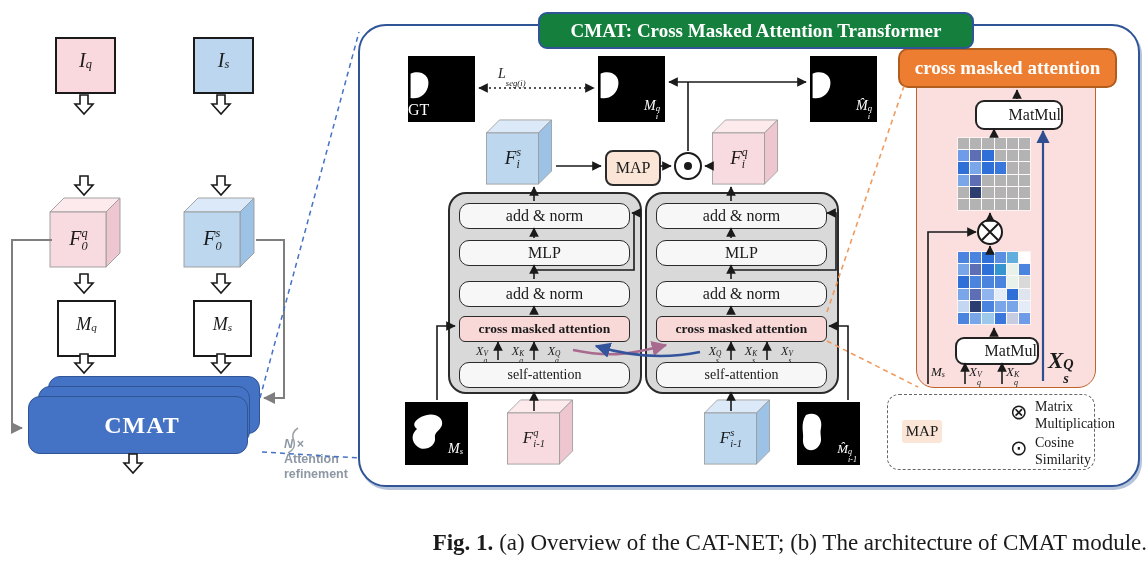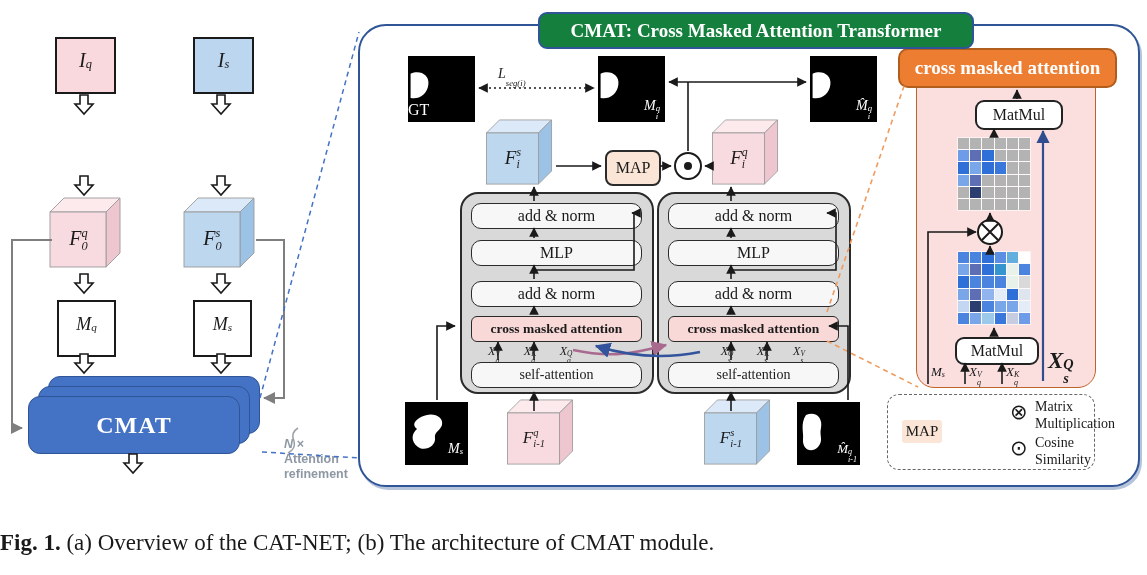--- a/index.html
+++ b/index.html
@@ -36,50 +36,50 @@
   .cube polygon,.cube rect{stroke:#9a9a9a;stroke-width:.9;}
   .mask{position:absolute;background:#000;}
   .mask svg{position:absolute;left:0;top:0;width:100%;height:100%;}
   .mlabel{position:absolute;color:#fff;font-size:14px;}
 
   
   .panelb{position:absolute;border:2.5px solid #2f5597;border-radius:28px;background:#fff;
           box-shadow:2px 3px 0 rgba(47,85,151,.35);}
   .titlebar{position:absolute;background:#15803d;border:2px solid #2f5597;border-radius:9px;
             color:#fff;font-weight:bold;font-size:19px;}
-  .tblock{position:absolute;background:#d9d9d9;border:2px solid #2b2b2b;border-radius:18px;margin-left:12px;}
+  .tblock{position:absolute;background:#d9d9d9;border:2px solid #2b2b2b;border-radius:18px;}
   .trow{position:absolute;left:9px;width:169px;background:#f7f7f7;border:1.8px solid #2b2b2b;
         border-radius:10px;display:flex;align-items:center;justify-content:center;
         font-size:16px;height:24px;}
   .trow.cma{background:#f9d8d8;font-weight:bold;font-size:13.5px;border-radius:6px;}
   .trow.selfatt{font-size:14px;}
   .xlab{position:absolute;width:34px;text-align:center;font-size:12px;}
   .mapbox{position:absolute;background:#fbe5d6;border:2px solid #2b2b2b;border-radius:8px;
           font-size:16px;}
 
   
   .oheader{position:absolute;background:#ed7d31;border:2.5px solid #b15d1e;border-radius:10px;
            color:#fff;font-weight:bold;font-size:19px;z-index:4;}
   .pinkpanel{position:absolute;background:#fbdfdf;border:1.6px solid #c0632a;
              border-radius:10px 10px 18px 18px;}
-  .matmul{position:absolute;background:#fff;border:2px solid #222;border-radius:9px;font-size:16px;z-index:3;}
+  .matmul{position:absolute;background:#fff;border:2px solid #222;border-radius:9px;font-size:16px;z-index:3;justify-content:flex-end;}
   .agrid{position:absolute;display:grid;grid-template-columns:repeat(6,1fr);
          grid-template-rows:repeat(6,1fr);gap:1px;z-index:3;}
   .agrid div{outline:.5px solid rgba(255,255,255,.55);}
   .xsq{position:absolute;font-size:23px;font-weight:bold;}
   .smlab{position:absolute;font-size:13px;z-index:3;}
 
   
   .legend{position:absolute;background:#fff;border:1.6px dashed #666;border-radius:12px;z-index:3;}
   .legend-chip{position:absolute;background:#fbe5d6;border-radius:3px;font-size:15px;}
   .legend-text{position:absolute;font-size:14px;line-height:1.18;}
   .legend-sym{position:absolute;font-family:"DejaVu Sans",sans-serif;font-size:21px;line-height:1;}
 
   
-  .caption{position:absolute;width:100%;text-align:left;font-size:23px;}
+  .caption{position:absolute;width:100%;text-align:right;font-size:23px;}
   .caption .capb{font-weight:bold;}
 
   .overlay{position:absolute;left:0;top:0;width:1147px;height:575px;z-index:10;pointer-events:none;}
 </style>
 </head>
 <body>
 
 <div class="stage">
 
   <div class="sqbox pinkbg" style="left:55px;top:37px;width:57px;height:53px;">
@@ -133,21 +133,21 @@
   </div>
   <div class="sqbox whitebg" style="left:193px;top:300px;width:55px;height:53px;font-size:18px;">
     <span class="math"><span class="mb">M</span><span class="mst">
           <span class="msup">s</span>
           <span class="msub"></span>
         </span></span>
   </div>
 
   <div class="stackrect" style="left:48px;top:376px;width:210px;height:56px;"></div>
   <div class="stackrect" style="left:38px;top:386px;width:210px;height:56px;"></div>
-  <div class="stackrect ctr" style="left:28px;top:396px;width:210px;height:56px;">
+  <div class="stackrect ctr" style="left:28px;top:396px;width:210px;height:56px;padding-left:8px;">
     <span class="cmat-text">CMAT</span>
   </div>
 
   <div class="abs graytext" style="left:284px;top:437px;width:80px;">
     <span style="font-style:italic;">N ×</span><br>
     <span>Attention</span><br>
     <span>refinement</span>
   </div>
 
   <div class="panelb" style="left:358px;top:24px;width:778px;height:459px;"></div>

